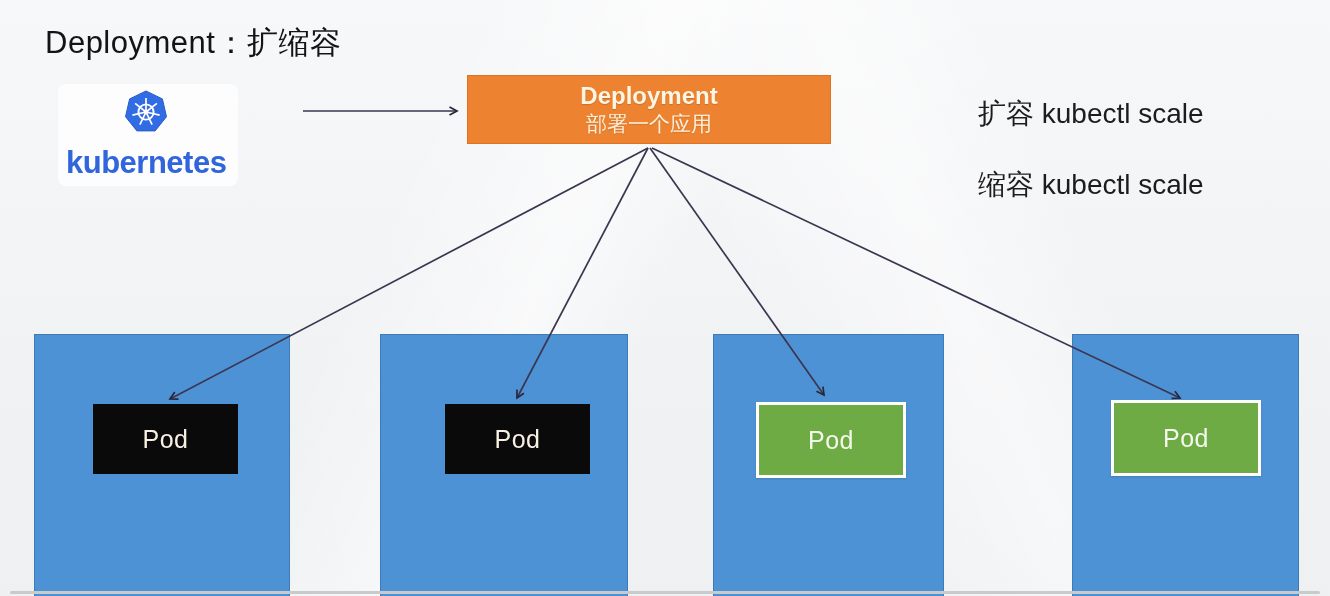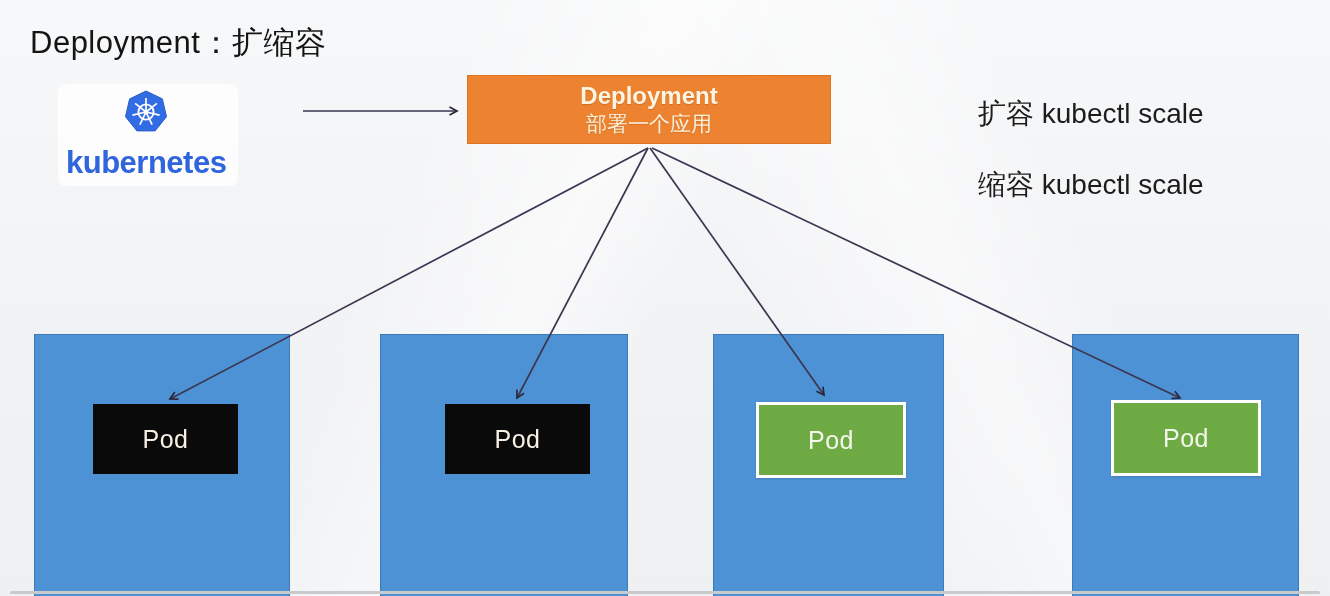--- a/index.html
+++ b/index.html
@@ -12,21 +12,21 @@
     height: 596px;
     background:
       linear-gradient(115deg, rgba(255,255,255,0) 30%, rgba(255,255,255,.55) 42%, rgba(255,255,255,0) 50%),
       linear-gradient(65deg, rgba(255,255,255,0) 55%, rgba(255,255,255,.5) 68%, rgba(255,255,255,0) 78%),
       linear-gradient(180deg, #f7f8f9 0%, #f1f2f4 60%, #eef0f2 100%);
     overflow: hidden;
   }
 
   .page-title {
     position: absolute;
-    left: 30px; top: 22px;
+    left: 45px; top: 22px;
     font-size: 31px;
     color: #141414;
     letter-spacing: 0.5px;
   }
 
   .logo-group {
     position: absolute;
     left: 58px; top: 84px;
     display: flex;
     align-items: center;

